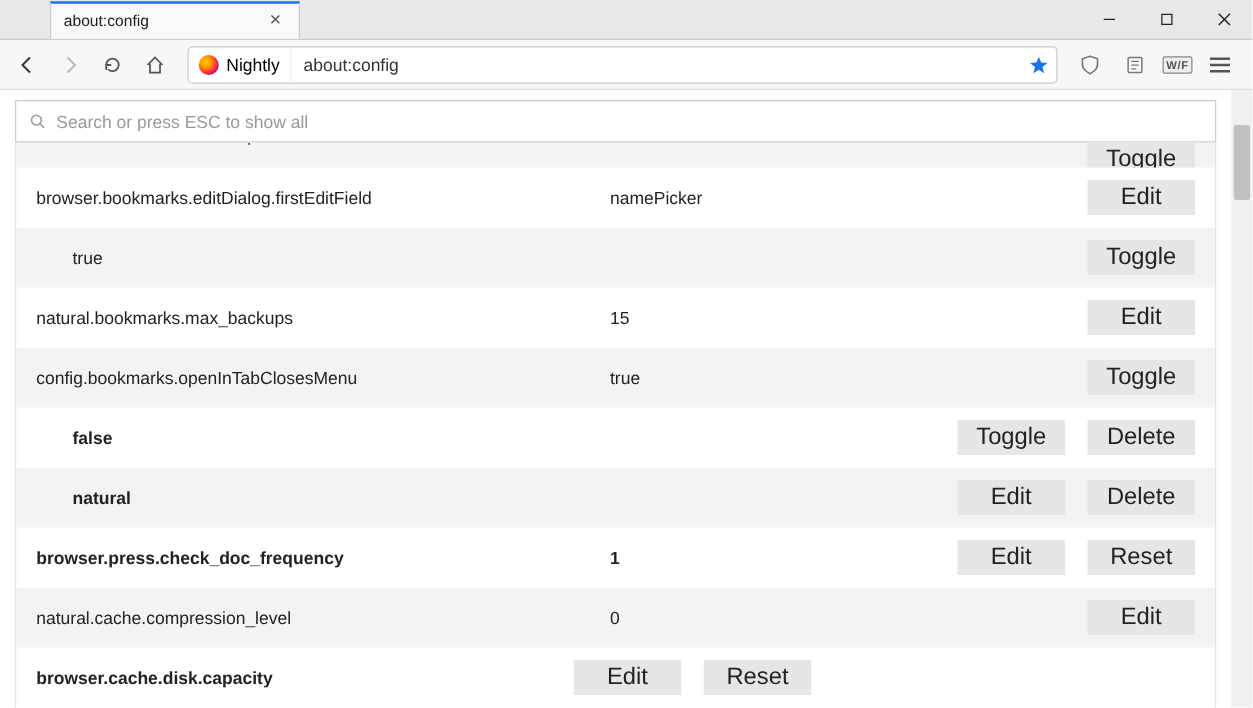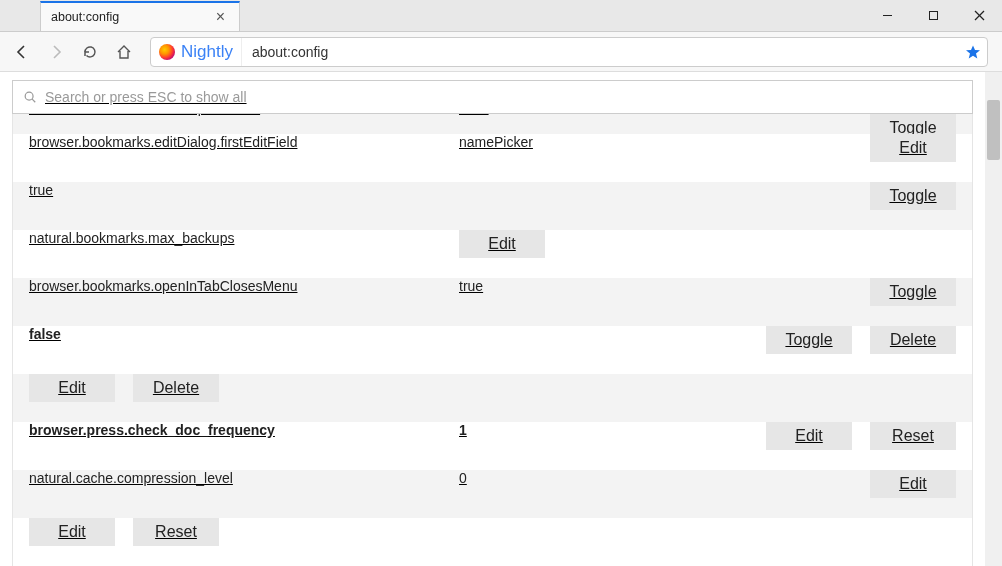--- a/index.html
+++ b/index.html
@@ -14,49 +14,49 @@
   .winbtn svg { width: 11px; height: 11px; }
 
   
   .navbar { height: 40px; background: #f7f7f7; border-bottom: 1px solid #ddd; display:flex; align-items:center; padding: 0 8px; gap: 6px; }
   .navicon { width: 28px; height: 28px; display:flex; align-items:center; justify-content:center; color:#555; border-radius:4px; }
   .navicon.disabled { color: #bbb; }
   .navicon svg { width:16px; height:16px; }
   .urlbar { flex: 1; height: 30px; border: 1px solid #ccc; border-radius: 4px; background:#fff; display:flex; align-items:center; margin: 0 6px; }
   .identity { display:flex; align-items:center; padding: 0 8px; gap:6px; border-right:1px solid #eee; height:100%; }
   .brand-icon { width:16px; height:16px; border-radius:50%; background: radial-gradient(circle at 35% 35%, #ffcc00 0%, #ff9500 30%, #ff3b30 55%, #b5007f 80%, #3b1e87 100%); }
-  .brand-label { font-size:17px; color:#3b82f6;text-align:center; }
+  .brand-label { font-size:14px; color:#000000;text-align:center; }
   .url-text { padding: 0 10px; font-size: 14px; color:#333; flex:1; }
   .star { color:#1a73e8; }
   .right-icons { display:flex; align-items:center; gap:8px; padding-right:4px; }
   .badge { font-size:9px; font-weight:700; border:1px solid #888; padding:1px 2px; border-radius:2px; color:#555; background:#eee; letter-spacing:0.5px; }
 
   
   .content-wrap { position: absolute; top:72px; left:0; right:0; bottom:0; display:flex; }
-  .content { flex:1; background:#fff; padding: 8px 12px 11px 12px; overflow:hidden; position:relative;text-decoration:underline; }
+  .content { flex:1; background:#fff; padding: 8px 12px 11px 12px; overflow:hidden; position:relative; }
   .vscroll { width:17px; background:#f0f0f0; position:relative; }
   .vscroll-thumb { position:absolute; left:2px; right:2px; top:28px; height:60px; background:#c0c0c0; border-radius:2px; }
 
   
   .searchbox { border:1px solid #ccc; height: 34px; display:flex; align-items:center; padding:0 10px; gap:8px; color:#888; background:#fff; position: sticky; top:0; z-index:2; }
   .searchbox svg { width:14px; height:14px; }
   .search-input { border:none; outline:none; font-size:14px; flex:1; color:#333; }
   .search-input::placeholder { color:#999; }
 
   
   .rows { border-left:1px solid #e5e5e5; border-right:1px solid #e5e5e5; }
-  .row { height:48px; display:flex; align-items:flex-start; padding: 0 16px; font-size:14px; color:#222; }
+  .row { height:48px; display:flex; align-items:center; padding: 0 16px; font-size:14px; color:#222; }
   .row.cut { height: 20px; align-items: flex-start; overflow:hidden; padding-top:0; }
   .row.cut .pref, .row.cut .val { margin-top:-14px; }
   .row.alt { background:#f3f3f3; }
   .row.bold .pref, .row.bold .val { font-weight:700; }
   .pref { flex: 0 0 430px; white-space:nowrap; overflow:hidden; }
-  .val { flex: 1; white-space:nowrap; }
+  .val { flex: 1; white-space:nowrap;margin-left:29px; }
   .btns { display:flex; gap:18px; }
-  .btn { width:86px; height:28px; background:#e6e6e6; border:none; font-size:16px; color:#222; cursor:pointer; display:flex; align-items:center; justify-content:center; }
+  .btn { width:86px; height:28px; background:#e6e6e6; border:none; font-size:19px; color:#222; cursor:pointer; display:flex; align-items:center; justify-content:center; }
 
   .hamburger-line { width:16px; height:2px; background:#555; margin:1.5px 0; }
   .hamburger { display:flex; flex-direction:column; align-items:center; justify-content:center; }
 </style>
 </head>
 <body>
 
 <div class="titlebar">
   <div class="tab">
     <span>about:config</span>
@@ -109,20 +109,41 @@
       <div class="brand-icon"></div>
       <span class="brand-label">Nightly</span>
     </div>
     <div class="url-text">about:config</div>
     <div class="navicon star">
       <svg viewBox="0 0 16 16">
           <path d="M8 1.5 L10 6 L15 6.3 L11 9.5 L12.3 14.5 L8 11.8 L3.7 14.5 L5 9.5 L1 6.3 L6 6 Z" fill="#1a73e8"></path>
         </svg>
     </div>
   </div>
+  <div class="right-icons">
+    <div class="navicon">
+      <svg viewBox="0 0 16 16">
+          <path d="M8 1 L14 3 V8 C14 12 8 15 8 15 C8 15 2 12 2 8 V3 Z" fill="none" stroke="#777" stroke-width="1.3"></path>
+        </svg>
+    </div>
+    <div class="navicon">
+      <svg viewBox="0 0 16 16">
+          <rect x="2.5" y="2" width="11" height="12" rx="1" fill="none" stroke="#777" stroke-width="1.2"></rect>
+          <line x1="5" y1="5" x2="11" y2="5" stroke="#777"></line>
+          <line x1="5" y1="8" x2="11" y2="8" stroke="#777"></line>
+          <line x1="5" y1="11" x2="9" y2="11" stroke="#777"></line>
+        </svg>
+    </div>
+    <span class="badge">W/F</span>
+    <div class="navicon hamburger">
+      <div class="hamburger-line"></div>
+        <div class="hamburger-line"></div>
+        <div class="hamburger-line"></div>
+    </div>
+  </div>
 </div>
 
 <div class="content-wrap">
   <div class="content">
     <div class="searchbox">
       <svg viewBox="0 0 16 16">
           <circle cx="7" cy="7" r="4.5" fill="none" stroke="#999" stroke-width="1.4"></circle>
           <line x1="10.5" y1="10.5" x2="14" y2="14" stroke="#999" stroke-width="1.4"></line>
         </svg>
       <input class="search-input" placeholder="Search or press ESC to show all" style="">
@@ -143,39 +164,41 @@
           </div>
         </div>
         <div class="row alt">
           <div class="val">true</div>
           <div class="btns">
             <button class="btn">Toggle</button>
           </div>
         </div>
         <div class="row">
           <div class="pref">natural.bookmarks.max_backups</div>
+          <div class="val">15</div>
           <div class="btns">
             <button class="btn">Edit</button>
           </div>
         </div>
         <div class="row alt">
-          <div class="pref">browser.bookmarks.openInTabClosesMenu</div>
+          <div class="pref">config.bookmarks.openInTabClosesMenu</div>
           <div class="val">true</div>
           <div class="btns">
             <button class="btn">Toggle</button>
           </div>
         </div>
         <div class="row bold">
           <div class="val">false</div>
           <div class="btns">
             <button class="btn">Toggle</button>
             <button class="btn">Delete</button>
           </div>
         </div>
         <div class="row alt bold">
+          <div class="val">natural</div>
           <div class="btns">
             <button class="btn">Edit</button>
             <button class="btn">Delete</button>
           </div>
         </div>
         <div class="row bold">
           <div class="pref">browser.press.check_doc_frequency</div>
           <div class="val">1</div>
           <div class="btns">
             <button class="btn">Edit</button>
@@ -183,20 +206,21 @@
           </div>
         </div>
         <div class="row alt">
           <div class="pref">natural.cache.compression_level</div>
           <div class="val">0</div>
           <div class="btns">
             <button class="btn">Edit</button>
           </div>
         </div>
         <div class="row bold">
+          <div class="pref">browser.cache.disk.capacity</div>
           <div class="btns">
             <button class="btn">Edit</button>
             <button class="btn">Reset</button>
           </div>
         </div>
       </div>
   </div>
   <div class="vscroll">
     <div class="vscroll-thumb"></div>
   </div>

